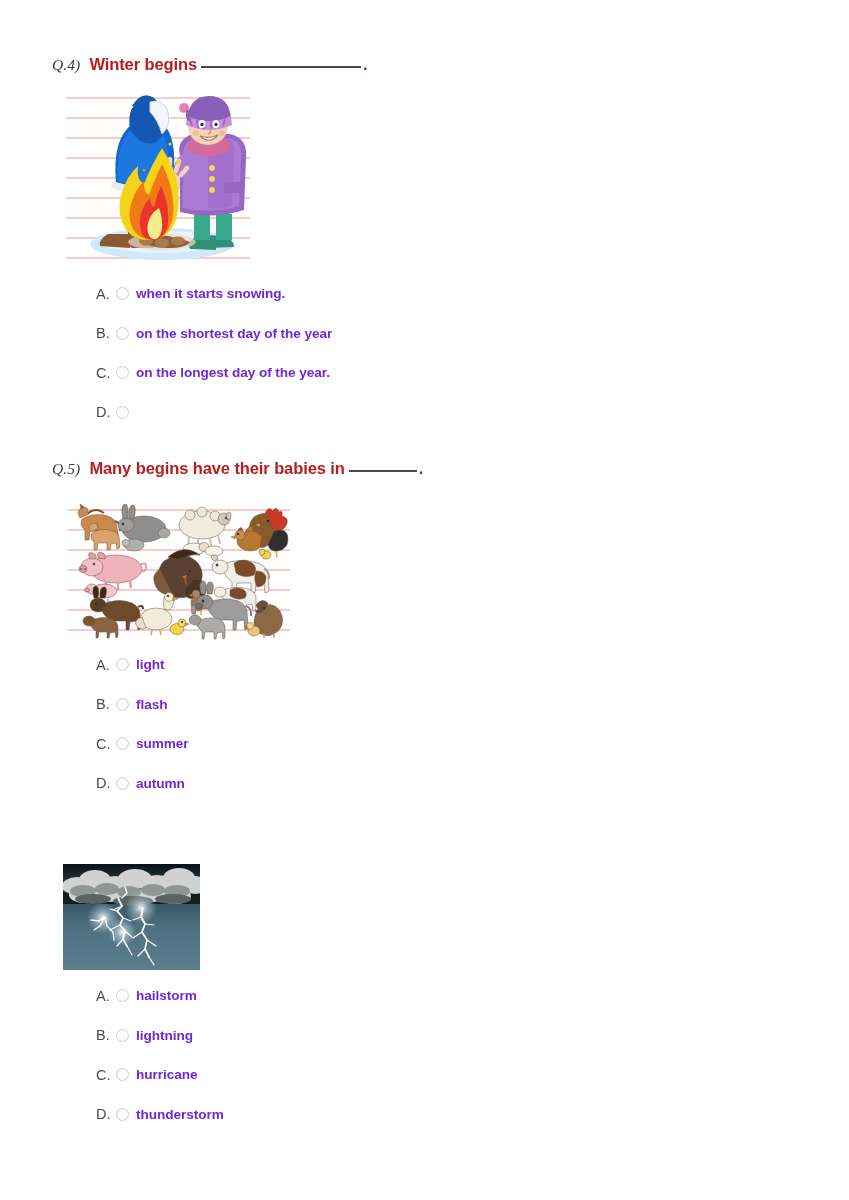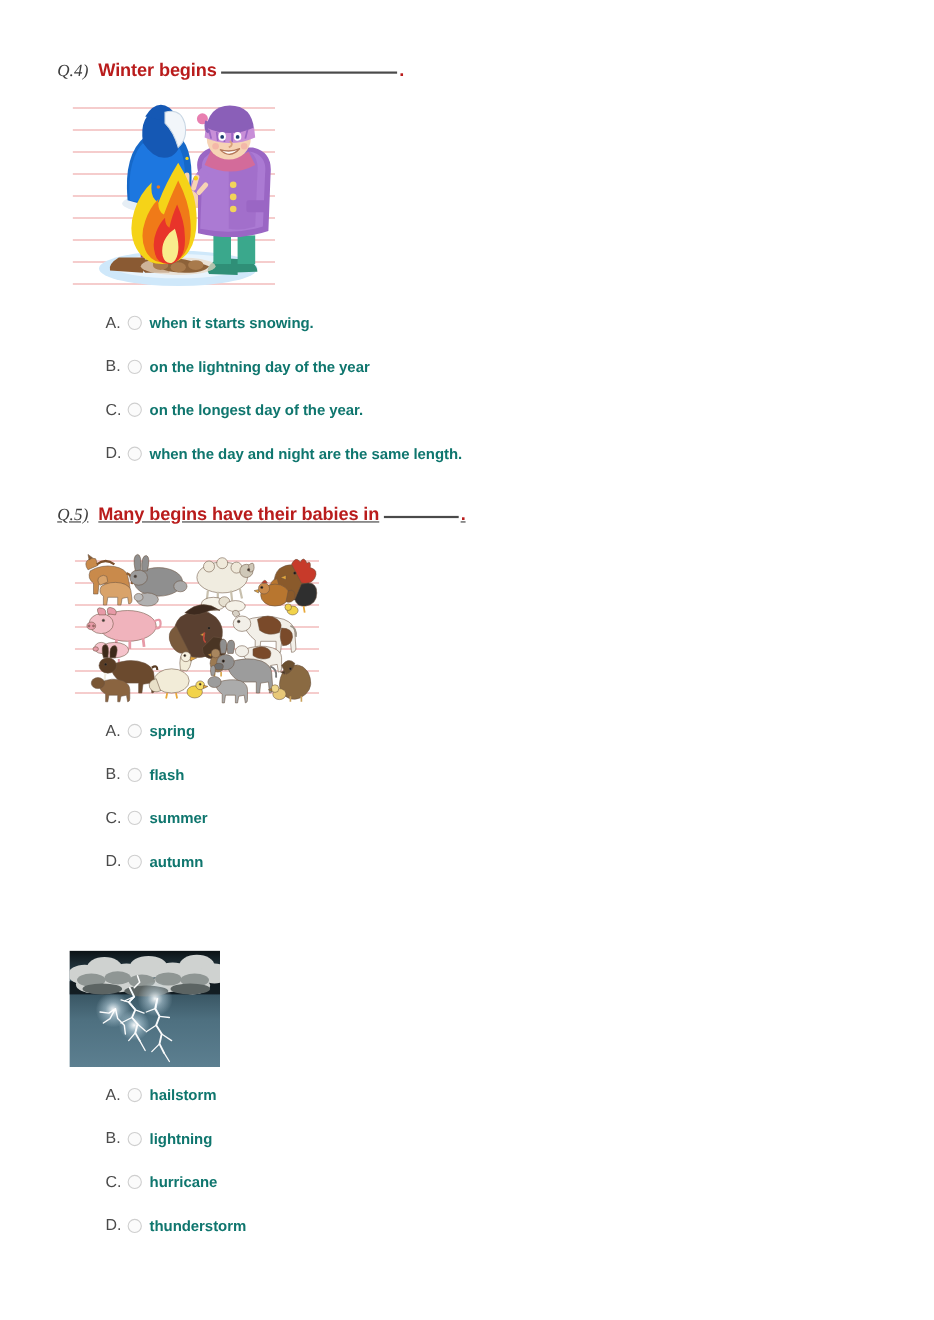--- a/index.html
+++ b/index.html
@@ -114,21 +114,21 @@
     border-radius: 50%;
     border: 1.3px solid #cfcfcf;
     background: #fbfbfb;
     margin: 0 7px 0 1px;
     flex: none;
   }
   .opt-text {
     font-family: "Liberation Sans", sans-serif;
     font-weight: bold;
     font-size: 13.6px;
-    color: #0f766e;
+    color: #6d28d9;
     letter-spacing: -0.05px;
   }
 </style>
 </head>
 <body>
 
 <div class="page">
 
   <div class="question" style="top:55px;">
     <div class="q-head">
@@ -231,35 +231,34 @@
 
   <div class="options" style="top:274px;">
     <div class="option-row">
       <span class="opt-letter">A.</span>
       <span class="radio"></span>
       <span class="opt-text">when it starts snowing.</span>
     </div>
     <div class="option-row">
       <span class="opt-letter">B.</span>
       <span class="radio"></span>
-      <span class="opt-text">on the lightning day of the year</span>
+      <span class="opt-text">on the shortest day of the year</span>
     </div>
     <div class="option-row">
       <span class="opt-letter">C.</span>
       <span class="radio"></span>
       <span class="opt-text">on the longest day of the year.</span>
     </div>
     <div class="option-row">
       <span class="opt-letter">D.</span>
       <span class="radio"></span>
-      <span class="opt-text">when the day and night are the same length.</span>
-    </div>
-  </div>
-
-  <div class="question" style="top:459px;text-decoration:underline;">
+    </div>
+  </div>
+
+  <div class="question" style="top:459px;">
     <div class="q-head">
       <span class="q-num">Q.5)</span>
       <span class="q-text"><span>Many begins have their babies in</span><span class="blank-line" style="width:68px;"></span><span>.</span></span>
     </div>
   </div>
 
   <div class="q-figure" style="left:68px; top:491px; width:222px; height:149px;">
     <div class="wm"></div>
     <svg viewBox="0 0 222 149" width="222" height="149" style="position:absolute;inset:0;">
       <g stroke="#6b5340" stroke-width="0.5">
@@ -429,21 +428,21 @@
           <path d="M179 135 l-3 1 l3 1.6 z" fill="#c8902a"></path>
         </g>
       </g>
     </svg>
   </div>
 
   <div class="options" style="top:645px;">
     <div class="option-row">
       <span class="opt-letter">A.</span>
       <span class="radio"></span>
-      <span class="opt-text">spring</span>
+      <span class="opt-text">light</span>
     </div>
     <div class="option-row">
       <span class="opt-letter">B.</span>
       <span class="radio"></span>
       <span class="opt-text">flash</span>
     </div>
     <div class="option-row">
       <span class="opt-letter">C.</span>
       <span class="radio"></span>
       <span class="opt-text">summer</span>

